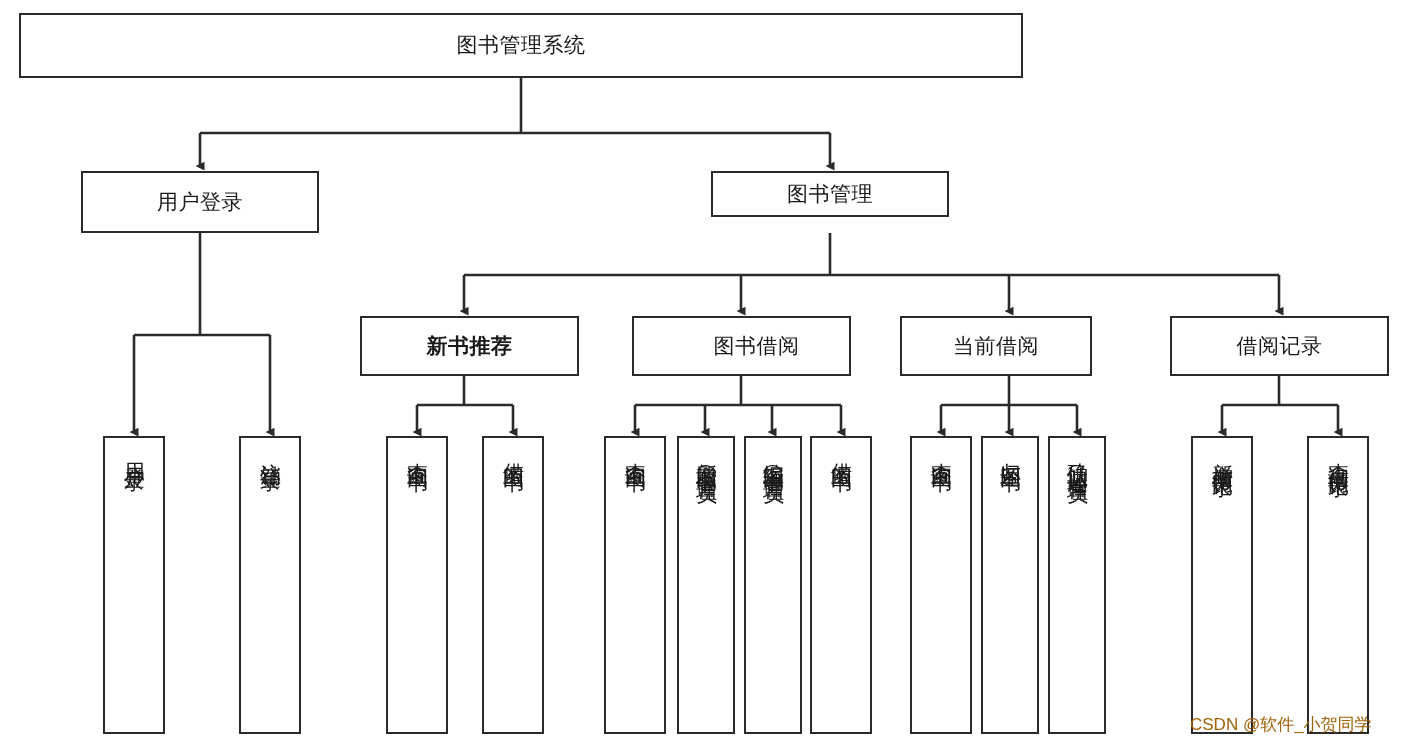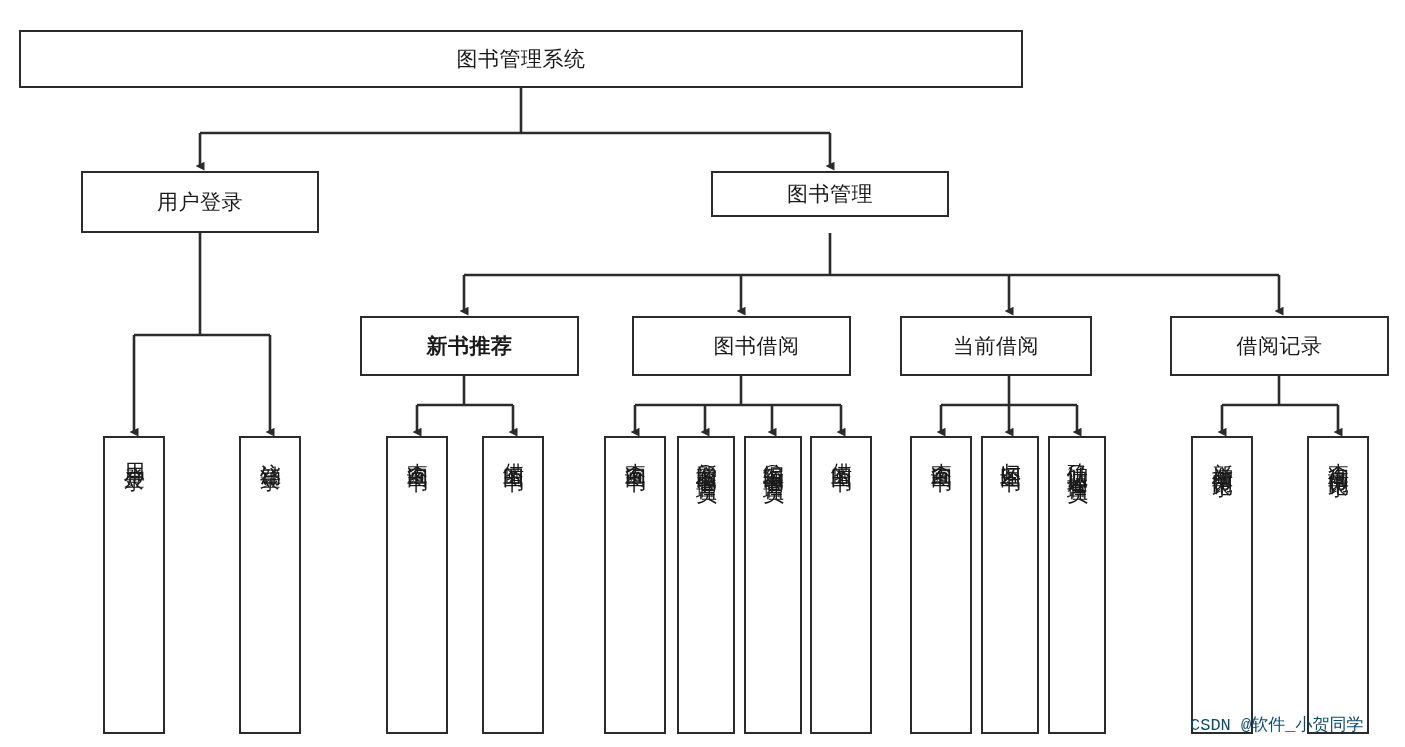--- a/index.html
+++ b/index.html
@@ -60,24 +60,24 @@
     font-size: 21px;
     line-height: 1.0;
     letter-spacing: 3px;
     white-space: nowrap;
   }
   .watermark {
     position: absolute;
     left: 1190px;
     top: 713px;
     font-size: 17px;
-    color: #0c4a6e;
+    color: #a16207;
     white-space: nowrap;
     z-index: 5;
-    font-family: Liberation Mono, monospace;
+    font-family: Liberation Sans, sans-serif;
   }
 </style>
 </head>
 <body>
 
 <div id="diagram-root">
 
   <svg id="edge-layer" width="1405" height="747" viewBox="0 0 1405 747">
     <defs>
       <marker id="arrowhead" markerWidth="9" markerHeight="9" refX="4.2" refY="4.5" orient="auto" markerUnits="userSpaceOnUse">
@@ -121,21 +121,21 @@
       <path d="M1009,405 L1009,432" marker-end="url(#arrowhead)"></path>
       <path d="M1077,405 L1077,432" marker-end="url(#arrowhead)"></path>
 
       <path d="M1279,376 L1279,405"></path>
       <path d="M1222,405 L1338,405"></path>
       <path d="M1222,405 L1222,432" marker-end="url(#arrowhead)"></path>
       <path d="M1338,405 L1338,432" marker-end="url(#arrowhead)"></path>
     </g>
   </svg>
 
-  <div class="node h" style="left:19px; top:30px; width:1004px; height:58px;">
+  <div class="node h" style="left:19px; top:13px; width:1004px; height:65px;">
     <span class="node-label">图书管理系统</span>
   </div>
 
   <div class="node h" style="left:81px; top:171px; width:238px; height:62px;">
     <span class="node-label">用户登录</span>
   </div>
 
   <div class="node h" style="left:711px; top:171px; width:238px; height:46px;">
     <span class="node-label">图书管理</span>
   </div>

